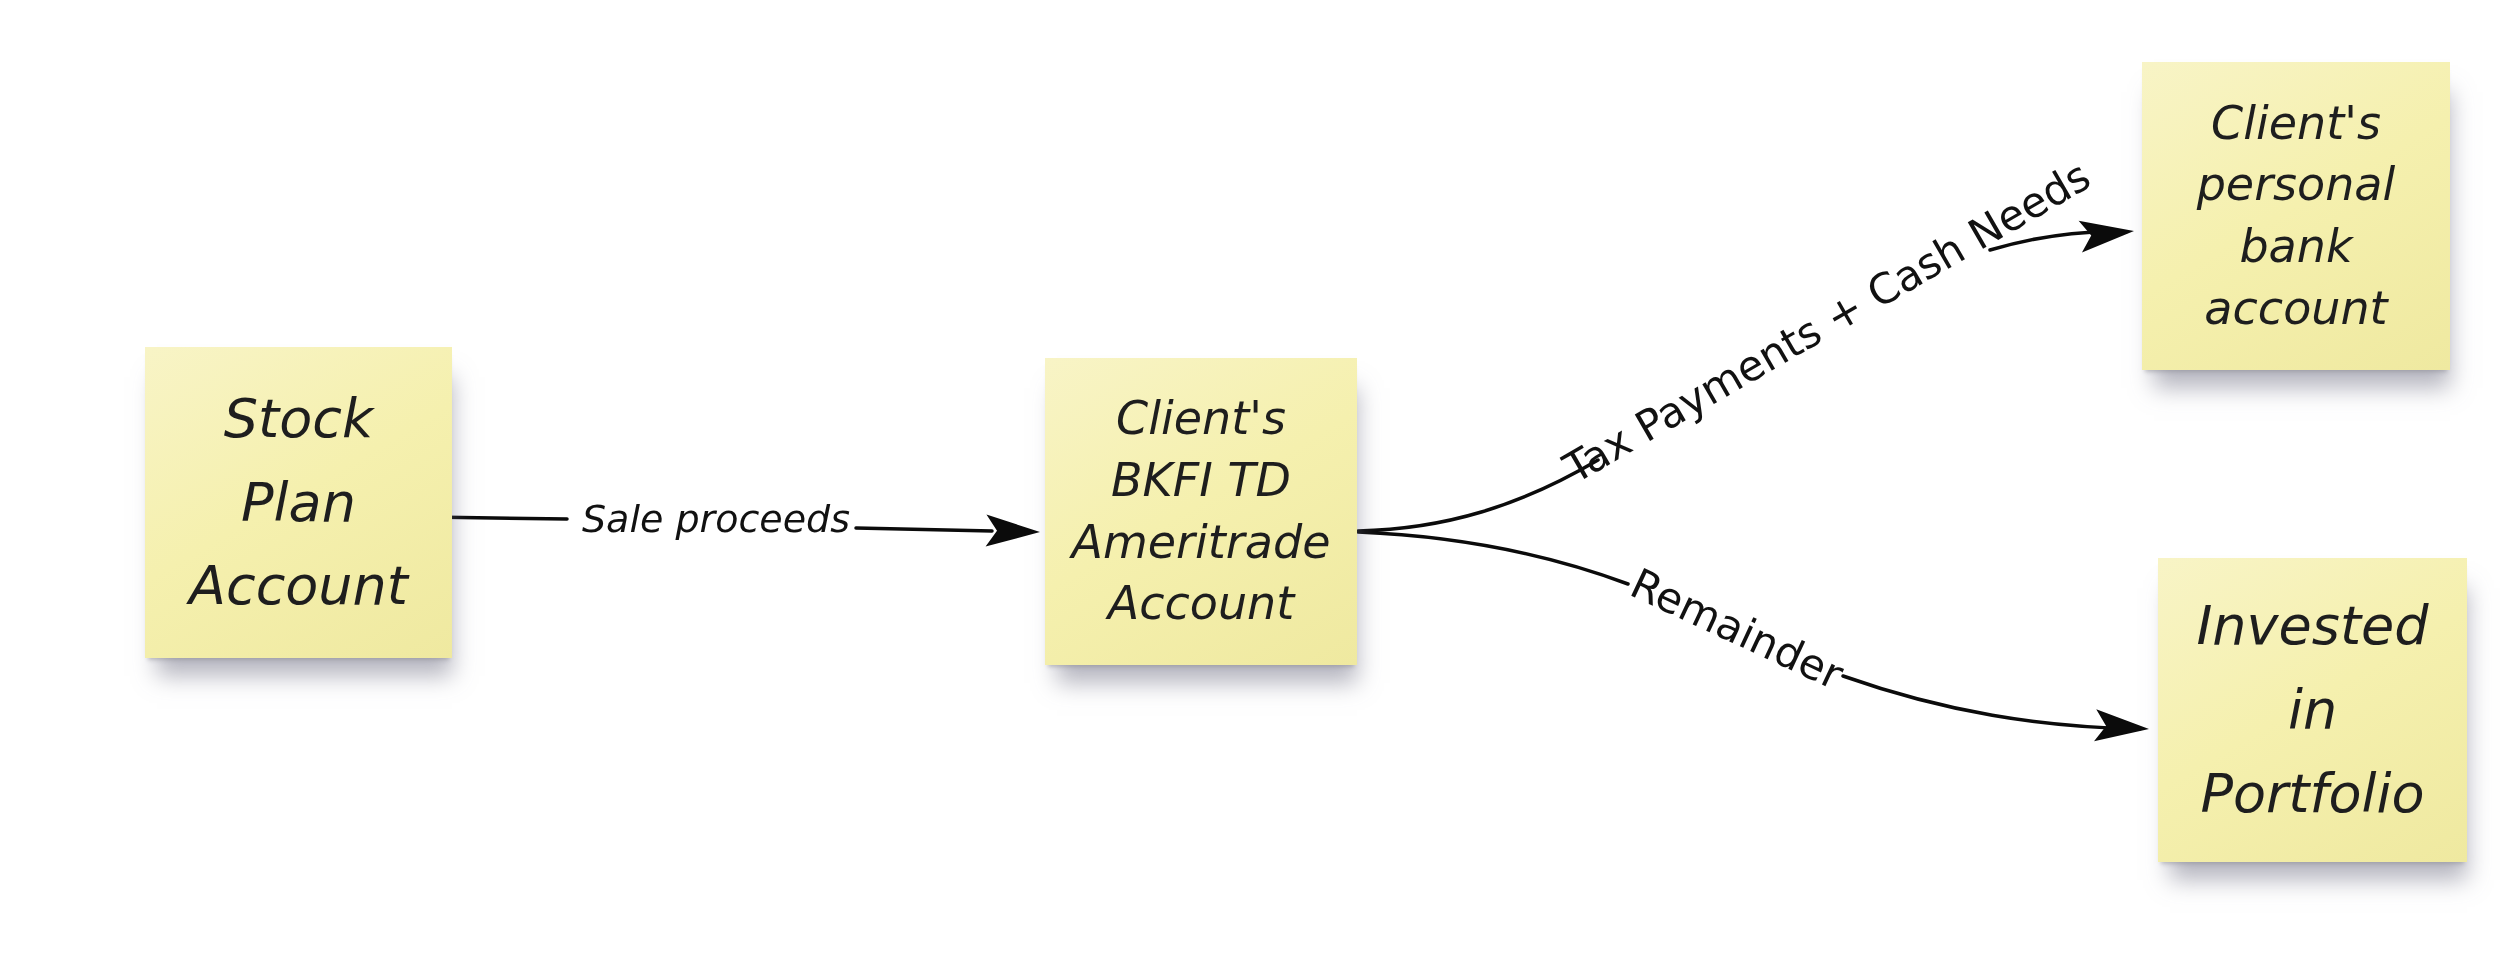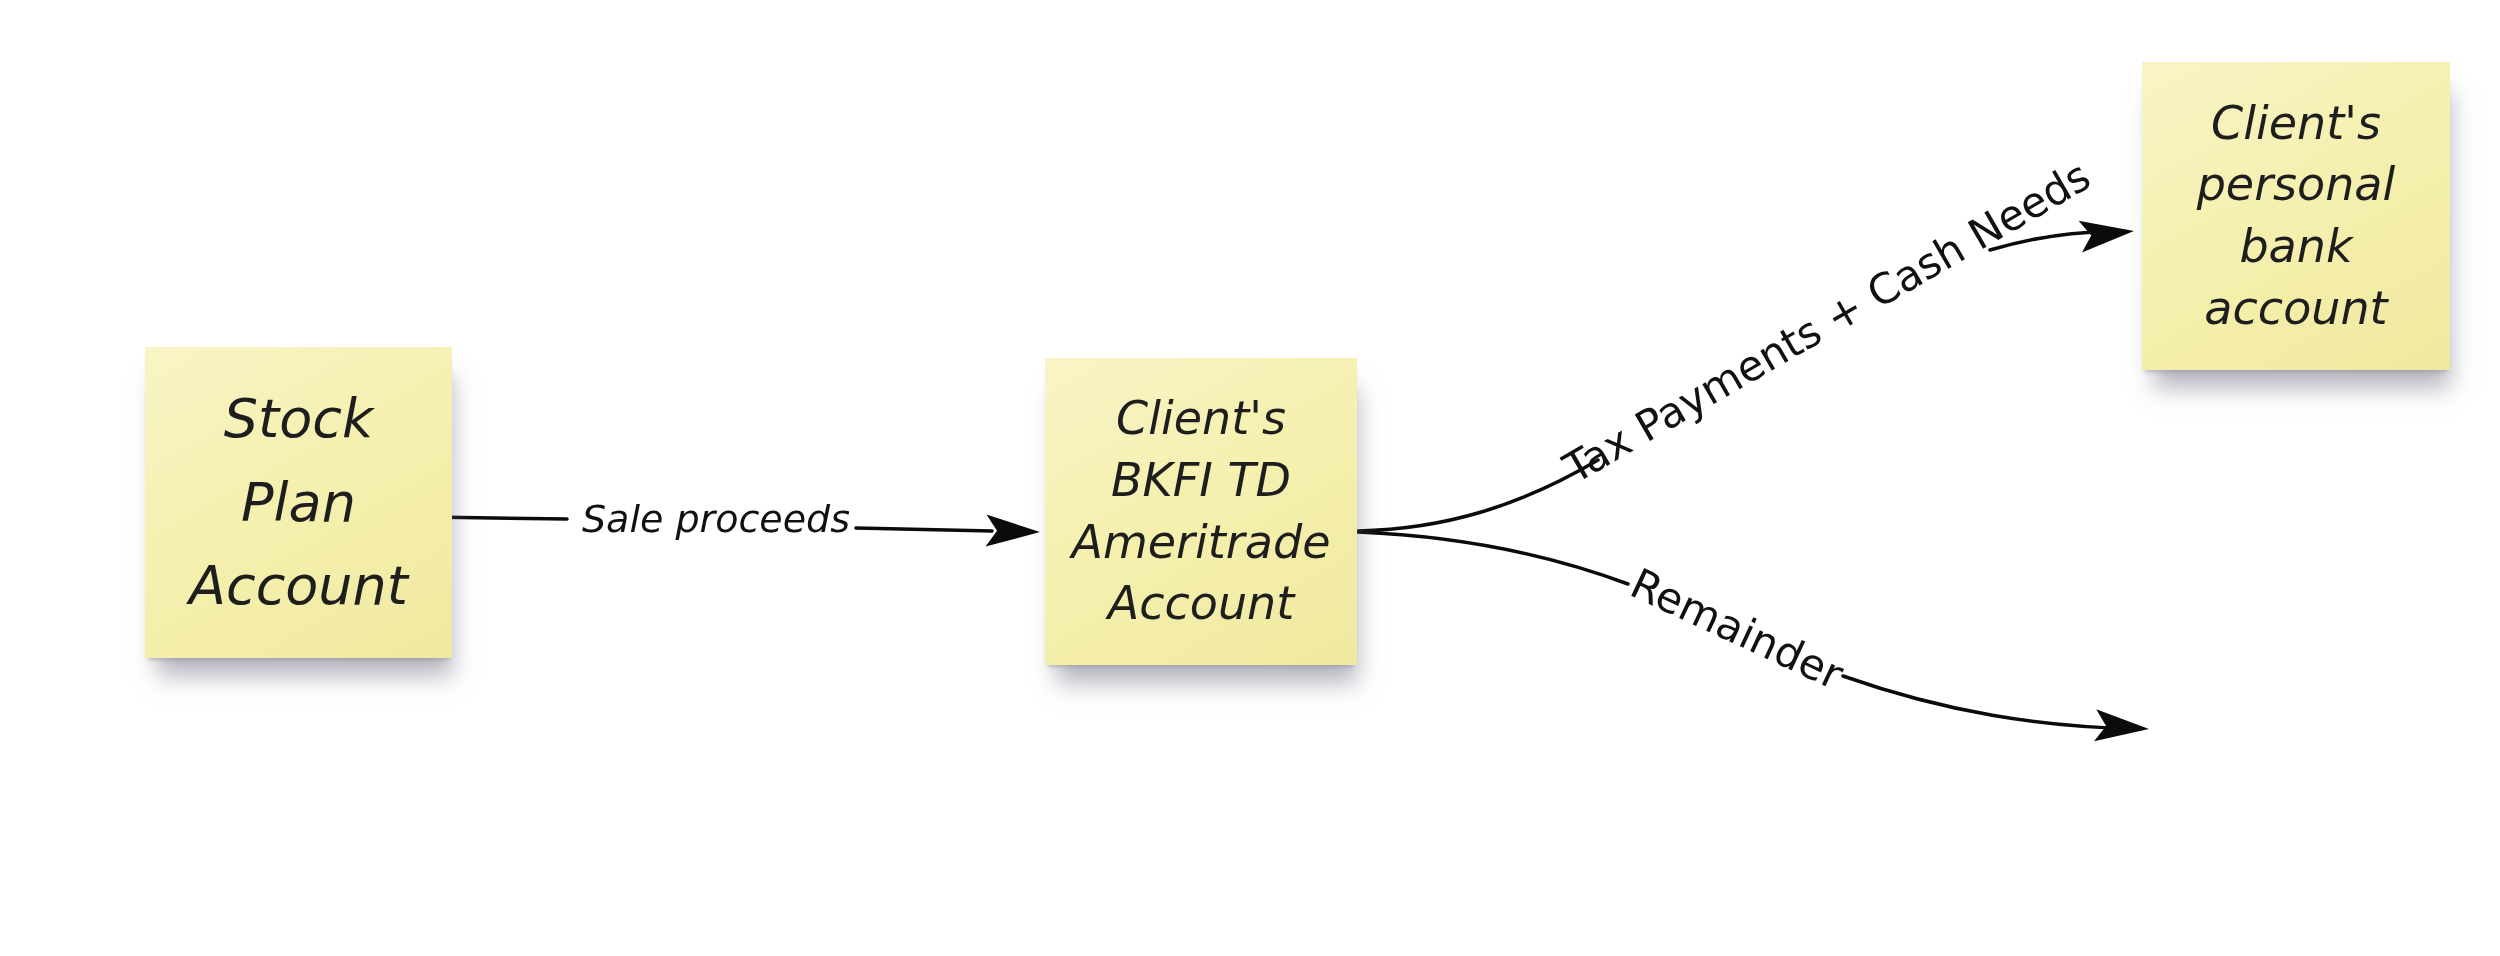--- a/index.html
+++ b/index.html
@@ -114,20 +114,25 @@
 Account</div>
   </div>
 
   <div class="note note-bank">
     <div class="note-text">Client's
 personal
 bank
 account</div>
   </div>
 
+  <div class="note note-invested">
+    <div class="note-text">Invested
+in
+Portfolio</div>
+  </div>
 
   <div class="edge-label label-sale">Sale proceeds</div>
 
   <div class="edge-label label-tax">Tax Payments + Cash Needs</div>
 
   <div class="edge-label label-remainder">Remainder</div>
 
 </div>
 
 </body></html>

